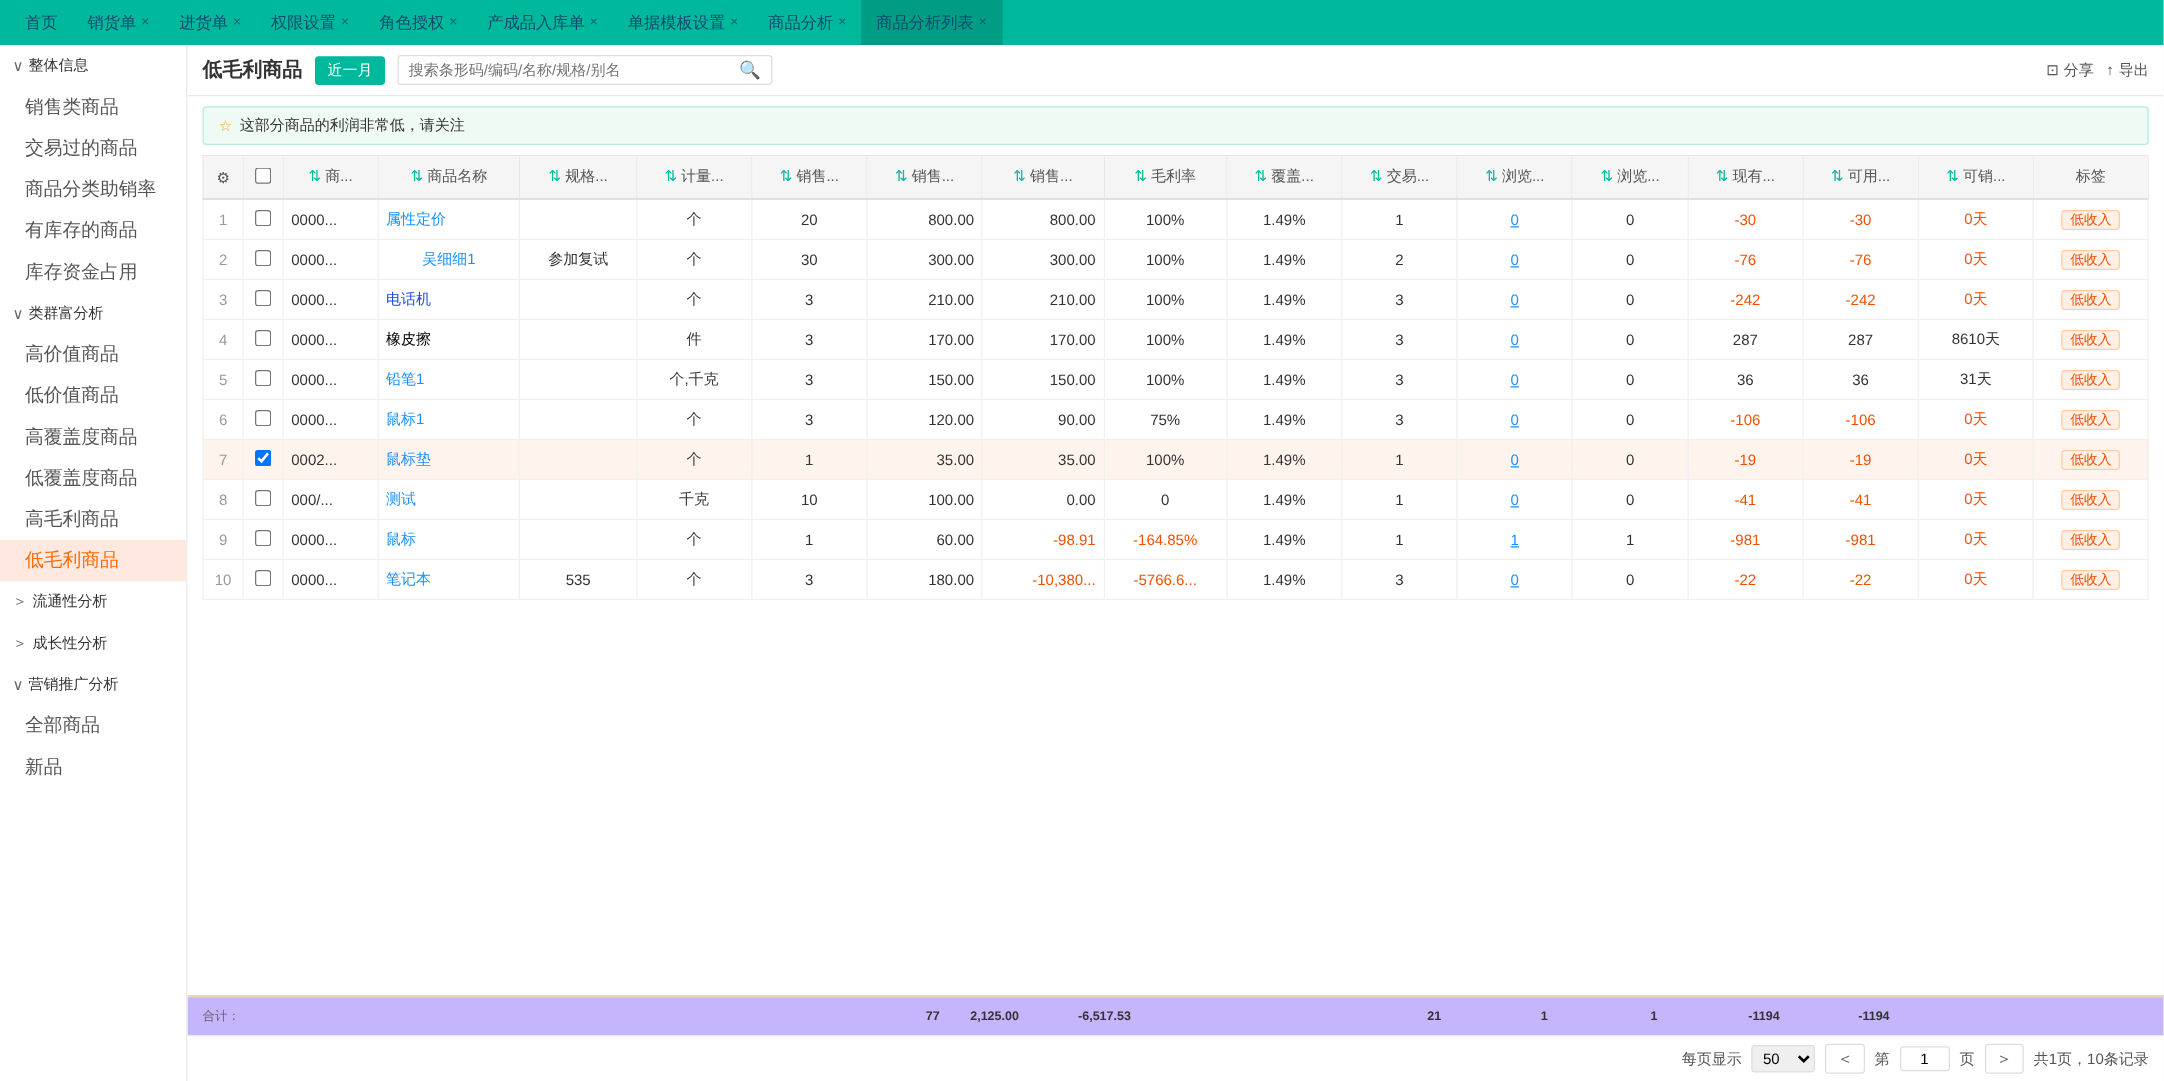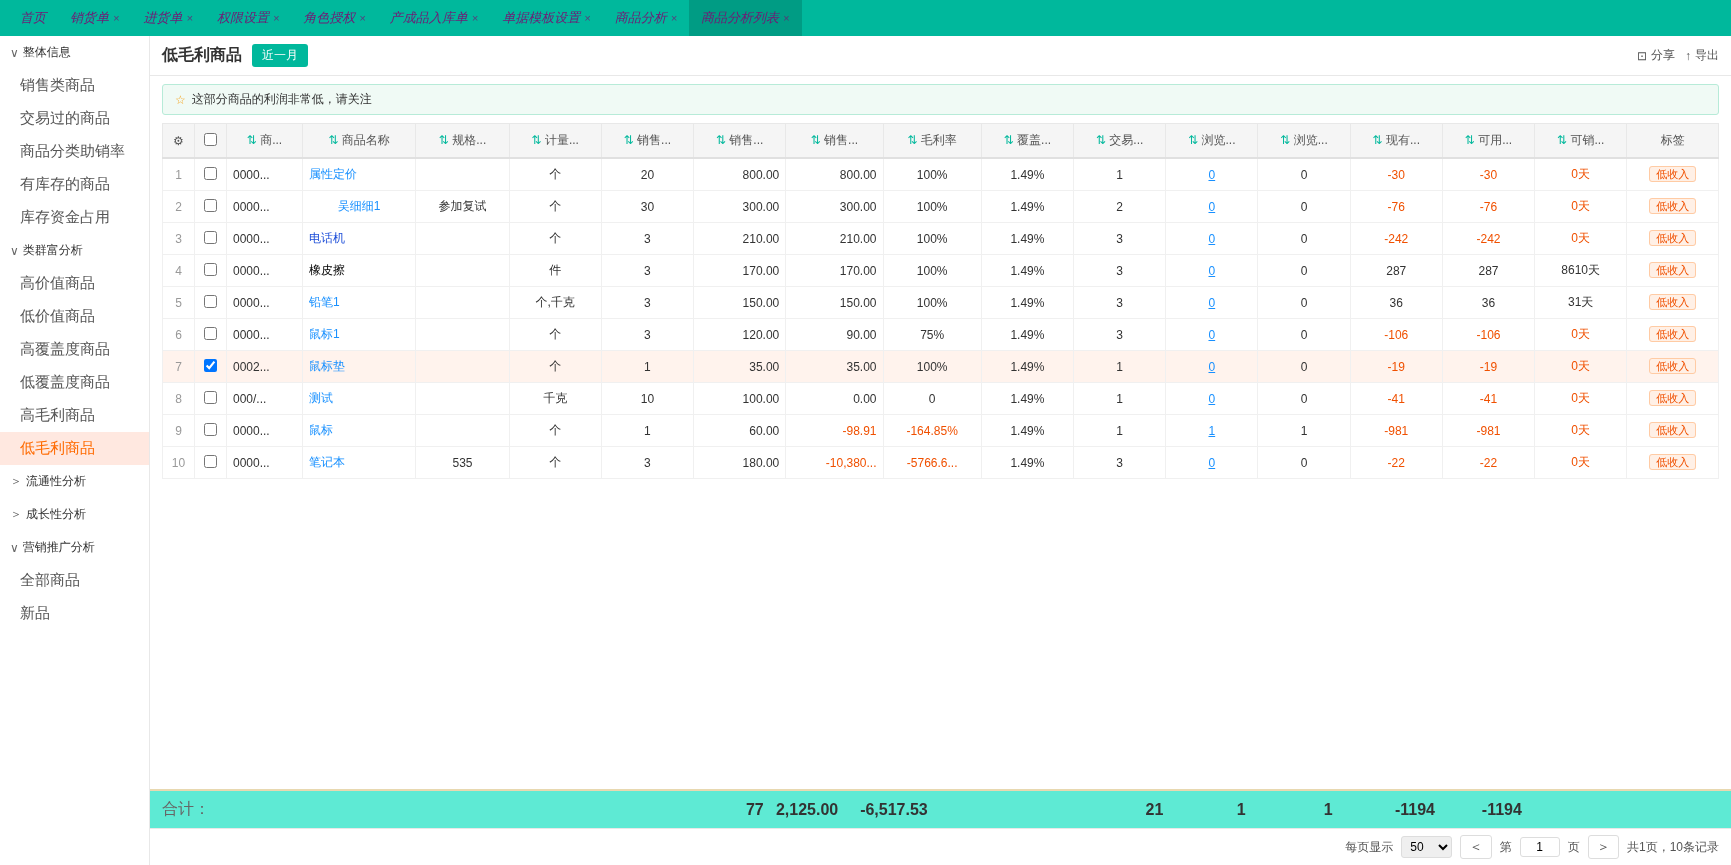--- a/index.html
+++ b/index.html
@@ -7,29 +7,28 @@
 
     
     .top-nav {
       background: #00b89c;
       display: flex;
       align-items: center;
       height: 36px;
       padding: 0 8px;
     }
     .nav-item {
-      color: #701a75;
+      color: #0c4a6e;
       padding: 0 12px;
       height: 36px;
       display: flex;
       align-items: center;
       cursor: pointer;
       font-size: 13px;
       white-space: nowrap;
-      font-style: italic;
     }
     .nav-item.active { background: rgba(0,0,0,0.15); }
     .nav-item .close-icon { margin-left: 4px; font-size: 11px; opacity: 0.8; }
 
     
     .main-layout {
       display: flex;
       height: calc(100vh - 36px);
     }
 
@@ -179,26 +178,26 @@
       color: #f05000;
       border: 1px solid #ffcba4;
       border-radius: 3px;
       padding: 1px 6px;
       font-size: 11px;
     }
     .row-num { color: #999; }
 
     
     .table-footer {
-      background: #5eead4;
+      background: #c4b5fd;
       border-top: 2px solid #e8d8b0;
       display: flex;
       align-items: center;
       padding: 8px 12px;
-      font-size: 16px;
+      font-size: 10px;
       gap: 0;
     }
     .footer-label { color: #666; margin-right: 12px; }
 
     
     .pagination-bar {
       display: flex;
       align-items: center;
       justify-content: flex-end;
       padding: 6px 12px;
@@ -310,20 +309,24 @@
     </div>
     <div class="sidebar-item">全部商品</div>
     <div class="sidebar-item">新品</div>
   </aside>
 
   <div class="content-area">
 
     <div class="content-header">
       <span class="page-title">低毛利商品</span>
       <button class="period-btn">近一月</button>
+      <div class="search-box">
+        <input type="text" placeholder="搜索条形码/编码/名称/规格/别名" style="">
+        <span class="search-icon">🔍</span>
+      </div>
       <div class="header-right">
         <div class="action-btn">
           <span>⊡</span>
           <span>分享</span>
         </div>
         <div class="action-btn">
           <span>↑</span>
           <span>导出</span>
         </div>
       </div>

